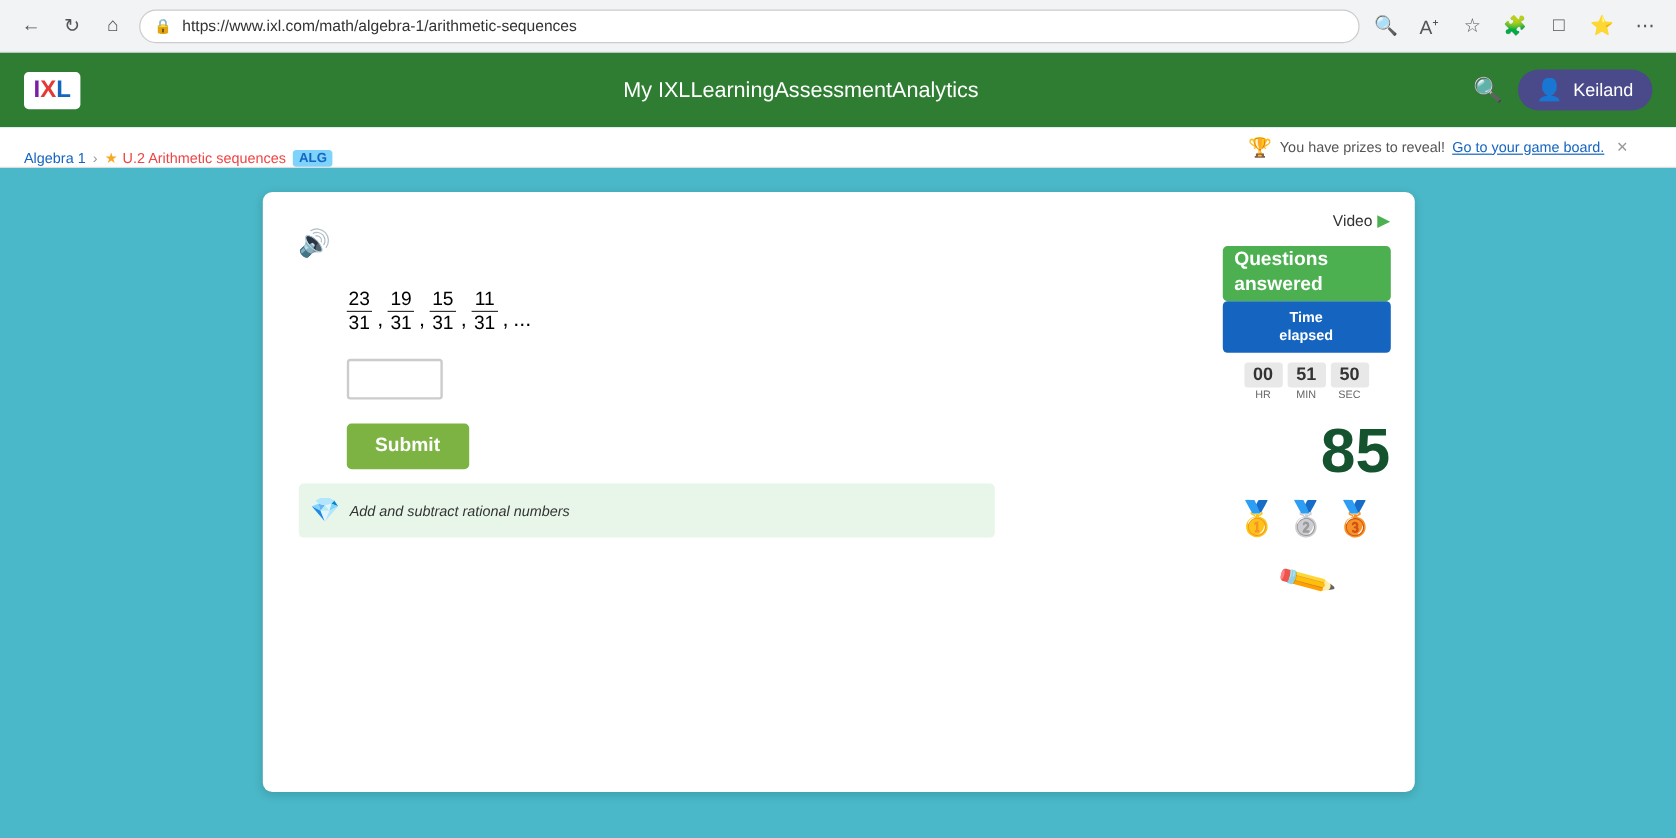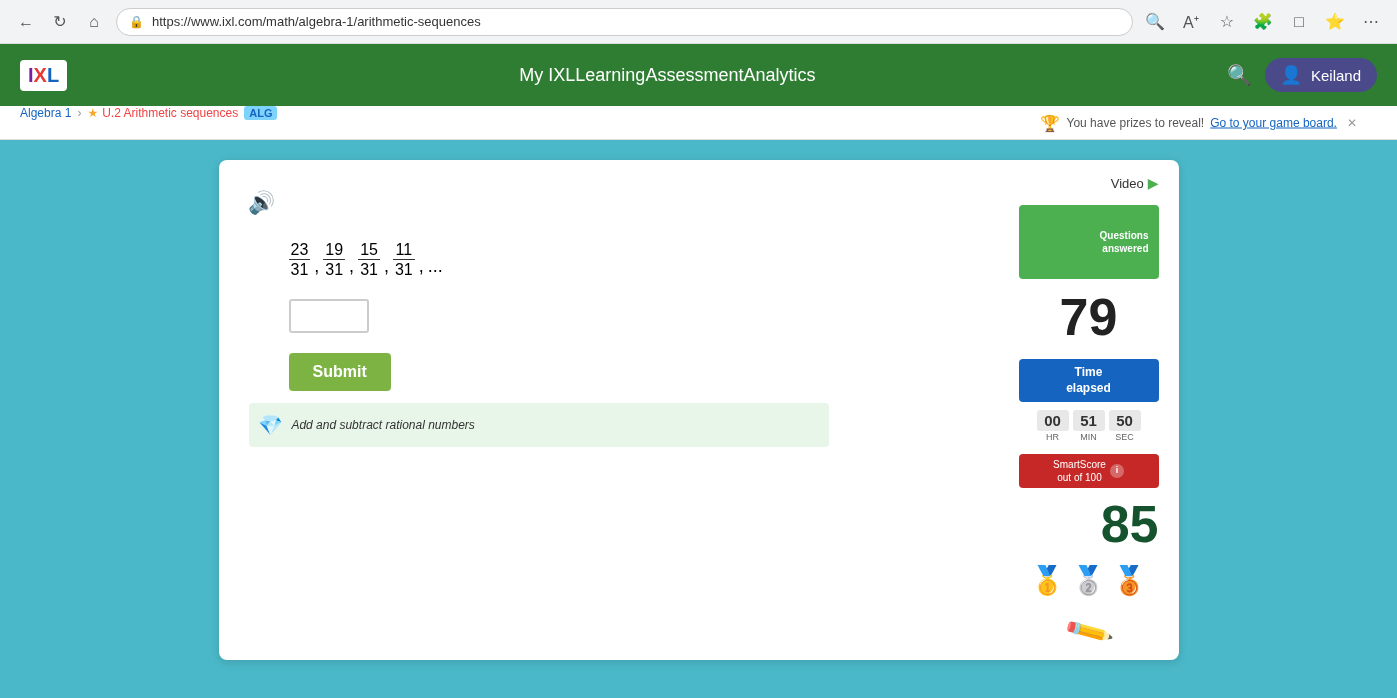--- a/index.html
+++ b/index.html
@@ -70,21 +70,21 @@
       background: #4a4a8a; color: white; border: none; border-radius: 20px;
       padding: 6px 16px; font-size: 15px; cursor: pointer; display: flex; align-items: center; gap: 8px;
     }
     .user-avatar { font-size: 18px; }
 
     
     .breadcrumb-bar {
       background: white;
       height: 34px;
       display: flex;
-      align-items: flex-start;
+      align-items: flex-end;
       padding: 0 20px;
       font-size: 12px;
       color: #555;
       border-bottom: 1px solid #ddd;
       position: relative;
     }
     .breadcrumb-link { color: #1565c0; cursor: pointer; text-decoration: none; }
     .breadcrumb-sep { margin: 0 6px; color: #999; }
     .breadcrumb-star { color: #f9a825; margin-right: 4px; }
     .breadcrumb-current { color: #ef4444; font-weight: 500; }
@@ -132,22 +132,22 @@
 
     .video-btn {
       display: flex; align-items: center; gap: 4px;
       font-size: 13px; color: #333; cursor: pointer;
       background: transparent; border: none; margin-bottom: 8px;
     }
     .video-play { color: #4caf50; font-size: 14px; }
 
     .questions-answered-btn {
       background: #4caf50; color: white; border: none; border-radius: 4px;
-      padding: 24px 10px; font-size: 10px; font-weight: bold; cursor: pointer;
-      text-align: right; width: 100%; line-height: 1.3;
+      padding: 2px 10px; font-size: 16px; font-weight: bold; cursor: pointer;
+      text-align: left; width: 100%; line-height: 1.3;
     }
 
     .qa-number {
       font-size: 52px; font-weight: bold; color: #222;
       text-align: center; margin: 8px 0 12px 0;
     }
 
     .time-elapsed-btn {
       background: #1565c0; color: white; border: none; border-radius: 4px;
       padding: 6px 10px; font-size: 12px; font-weight: bold; cursor: pointer;
@@ -307,48 +307,40 @@
     <div class="side-panel">
       <div style="display:flex; align-items:center; justify-content:flex-end; gap:4px; margin-bottom:6px;">
         <button class="video-btn">
           <span>Video</span>
           <span class="video-play">▶</span>
         </button>
       </div>
       <button class="questions-answered-btn">
         <span>Questions<br>answered</span>
       </button>
-      <div class="qa-number">79</div>
 
       <button class="time-elapsed-btn">
         <span>Time<br>elapsed</span>
       </button>
 
       <div class="timer-display">
         <div class="timer-unit">
           <div class="timer-block">00</div>
           <div class="timer-label">HR</div>
         </div>
         <div class="timer-unit">
           <div class="timer-block">51</div>
           <div class="timer-label">MIN</div>
         </div>
         <div class="timer-unit">
           <div class="timer-block">50</div>
           <div class="timer-label">SEC</div>
         </div>
       </div>
 
-      <button class="smartscore-btn">
-        <span class="smartscore-label">
-          <span>SmartScore</span><br>
-          <span>out of 100</span>
-        </span>
-        <span class="info-circle">i</span>
-      </button>
 
       <div class="score-number">85</div>
 
       <div class="ribbons-row">
         <span class="ribbon">🥇</span>
         <span class="ribbon">🥈</span>
         <span class="ribbon">🥉</span>
       </div>
 
       <div class="pencil-icon-area">

